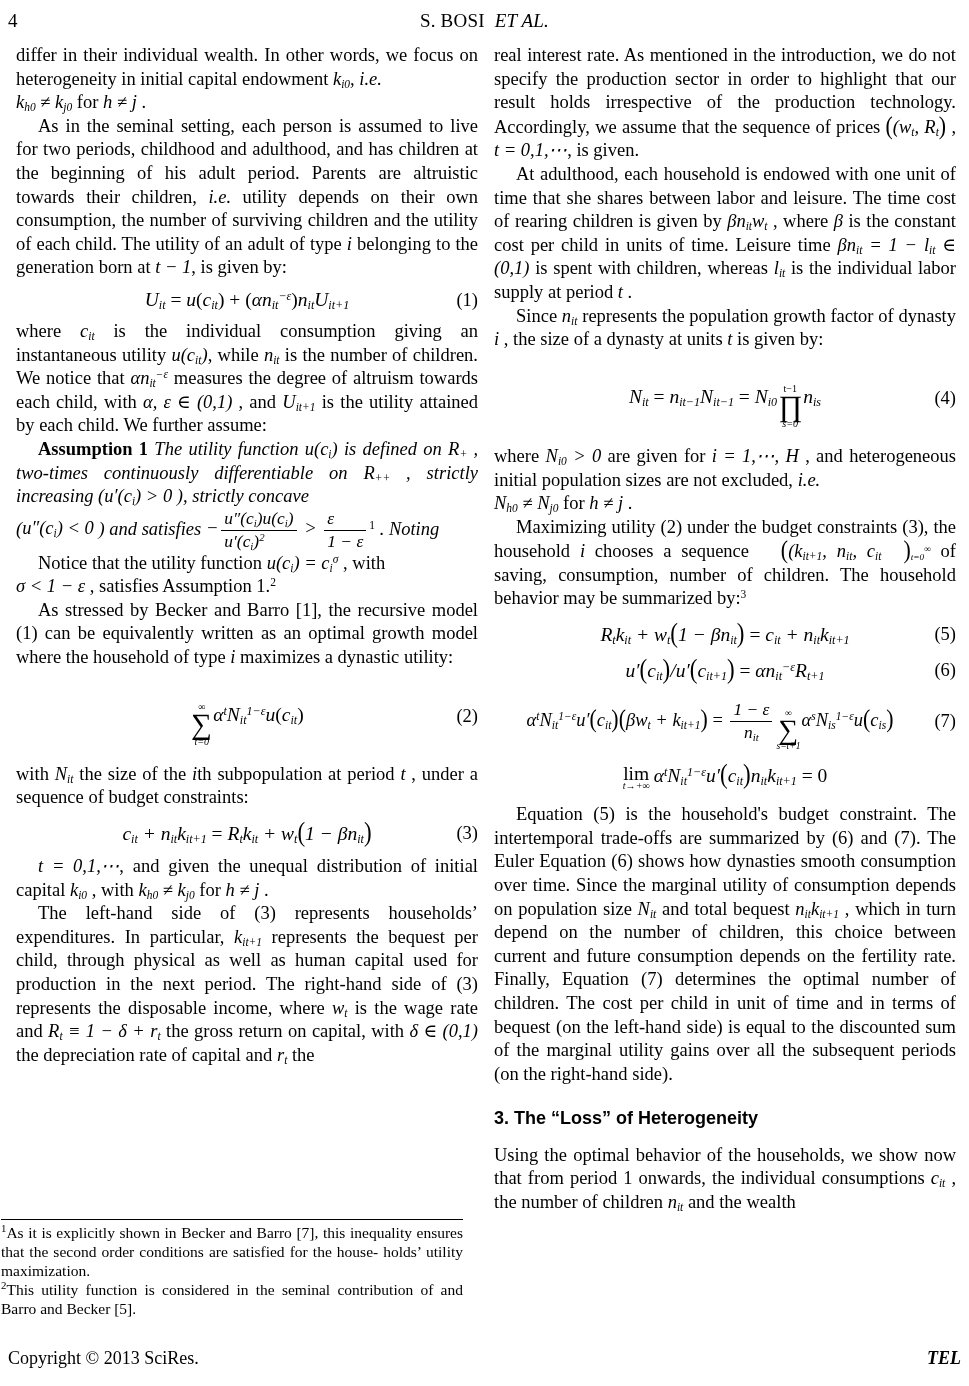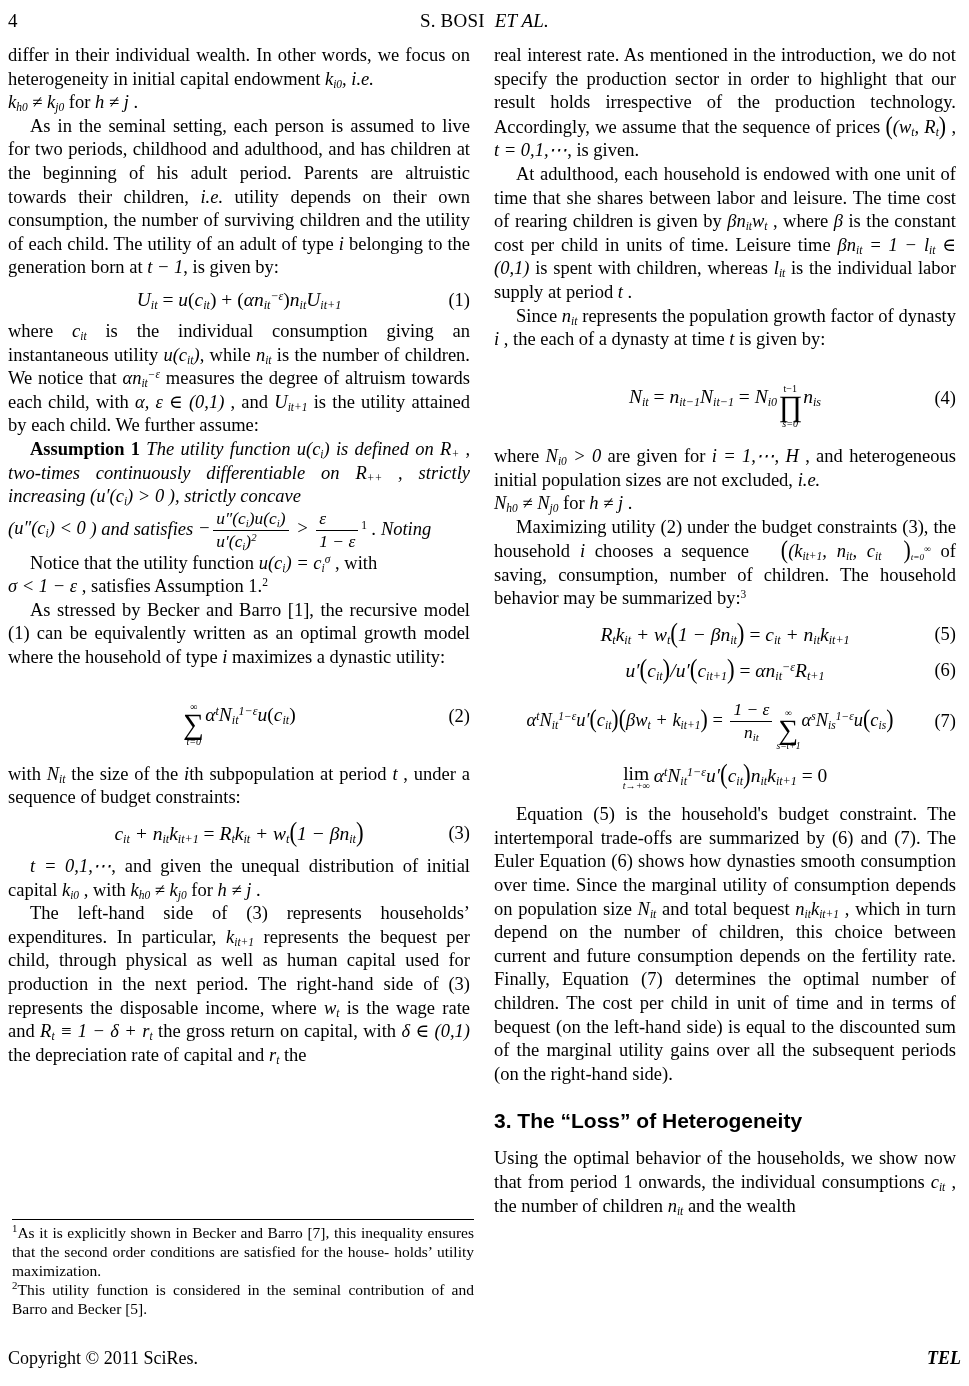--- a/index.html
+++ b/index.html
@@ -58,21 +58,21 @@
     top: 44px;
     left: 8px;
     width: 953px;
     height: 1230px;
   }
   .col {
     position: absolute;
     top: 0;
     width: 462px;
   }
-  .col-left  { left: 0; }
+  .col-left  { left: 8px; }
   .col-right { left: 486px; }
 
   p {
     margin: 0;
     font-size: 18.5px;
     line-height: 23.6px;
     text-align: justify;
     text-justify: inter-word;
     hyphens: none;
   }
@@ -166,21 +166,21 @@
     margin-right: 4px;
   }
   .limop .sym { display: block; font-style: normal; font-size: 1em; }
   .limop .lim-bot { display: block; font-size: 0.52em; font-style: italic; margin-top: -2px; }
 
   .paren-big { font-size: 1.18em; font-style: normal; display:inline-block; transform: scaleY(1.15); }
 
   h2.section {
     font-family: "Liberation Sans", "DejaVu Sans", sans-serif;
     font-weight: bold;
-    font-size: 21px;
+    font-size: 18px;
     margin: 22px 0 14px 0;
     line-height: 1.2;
     text-align: left;
   }
 
   .assump-label { font-weight: bold; font-style: normal; }
   .ital { font-style: italic; }
 
   
   .footnotes {
@@ -193,21 +193,21 @@
   .footnotes .rule {
     width: 200px;
     height: 0;
     border-top: 1.1px solid #000;
     margin: 3px 0 3px 0;
   }
   .footnotes .rule.wide { width: 462px; }
   .fn { margin: 0; font-size: 15.5px; line-height: 19px; text-align: justify; }
   .fn sup { font-size: 0.7em; }
 
-  #fn-left  { left: 12px;   top: 1216px; }
+  #fn-left  { left: 1px;   top: 1216px; }
   #fn-right { left: 492px; top: 1288px; }
 
   
   .footer {
     position: absolute;
     left: 8px;
     top: 1348px;
     width: 953px;
     font-size: 18px;
   }
@@ -276,21 +276,21 @@
       <p class="indent"><span>The left-hand side of (3) represents households’ expenditures. In particular, </span><span class="m"><span>k</span><sub>it+1</sub></span><span> represents the bequest per child, through physical as well as human capital used for production in the next period. The right-hand side of (3) represents the disposable income, where </span><span class="m"><span>w</span><sub>t</sub></span><span> is the wage rate and </span><span class="m"><span>R</span><sub>t</sub><span> ≡ 1 − δ + r</span><sub>t</sub></span><span> the gross return on capital, with </span><span class="m">δ ∈ (0,1)</span><span> the depreciation rate of capital and </span><span class="m"><span>r</span><sub>t</sub></span><span> the</span></p>
 
     </div>
 
     <div class="col col-right">
 
       <p class="noindent"><span>real interest rate. As mentioned in the introduction, we do not specify the production sector in order to highlight that our result holds irrespective of the production technology. Accordingly, we assume that the sequence of prices </span><span class="m"><span class="paren-big">(</span><span>(w</span><sub>t</sub><span>, R</span><sub>t</sub><span class="paren-big">)</span></span><span> , </span><span class="m">t = 0,1,⋯</span><span>, is given.</span></p>
 
       <p class="indent"><span>At adulthood, each household is endowed with one unit of time that she shares between labor and leisure. The time cost of rearing children is given by </span><span class="m"><span class="gk">βn</span><sub>it</sub><span>w</span><sub>t</sub></span><span> , where </span><span class="m gk">β</span><span> is the constant cost per child in units of time. Leisure time </span><span class="m"><span class="gk">βn</span><sub>it</sub><span> = 1 − l</span><sub>it</sub><span> ∈ (0,1)</span></span><span> is spent with children, whereas </span><span class="m"><span>l</span><sub>it</sub></span><span> is the individual labor supply at period </span><span class="m">t</span><span> .</span></p>
 
-      <p class="indent"><span>Since </span><span class="m"><span>n</span><sub>it</sub></span><span> represents the population growth factor of dynasty </span><span class="m">i</span><span> , the each of a dynasty at time </span><span class="m">t</span><span> is given by:</span></p>
+      <p class="indent"><span>Since </span><span class="m"><span>n</span><sub>it</sub></span><span> represents the population growth factor of dynasty </span><span class="m">i</span><span> , the size of a dynasty at units </span><span class="m">t</span><span> is given by:</span></p>
 
       <div class="eq" style="margin-top:16px;margin-bottom:16px;">
         <span class="eq-body">
           <span class="m">N</span><sub class="m">it</sub> <span class="mr">=</span> <span class="m">n</span><sub class="m">it−1</sub><span class="m">N</span><sub class="m">it−1</sub> <span class="mr">=</span> <span class="m">N</span><sub class="m">i0</sub><span class="bigop"><span class="lim-top">t−1</span><span class="sym">∏</span><span class="lim-bot">s=0</span></span><span class="m">n</span><sub class="m">is</sub>
         </span>
         <span class="tag">(4)</span>
       </div>
 
       <p class="noindent"><span>where </span><span class="m"><span>N</span><sub>i0</sub><span> &gt; 0</span></span><span> are given for </span><span class="m">i = 1,⋯, H</span><span> , and heterogeneous initial population sizes are not excluded, </span><span class="ital">i.e.</span><br><span class="m"><span>N</span><sub>h0</sub></span><span> ≠ </span><span class="m"><span>N</span><sub>j0</sub></span><span>  for  </span><span class="m">h ≠ j</span><span> .</span></p>
 
@@ -334,17 +334,17 @@
   </div>
 
   <div class="footnotes" id="fn-left">
     <div class="rule wide"></div>
     <p class="fn"><sup>1</sup><span>As it is explicitly shown in Becker and Barro [7], this inequality ensures that the second order conditions are satisfied for the house- holds’ utility maximization.</span></p>
     <p class="fn"><sup>2</sup><span>This utility function is considered in the seminal contribution of and Barro and Becker [5].</span></p>
   </div>
 
 
   <div class="footer">
-    <span class="copyright">Copyright © 2011 SciRes.</span>
+    <span class="copyright">Copyright © 2013 SciRes.</span>
     <span class="journal">TEL</span>
   </div>
 
 </div>
 
 </body></html>

